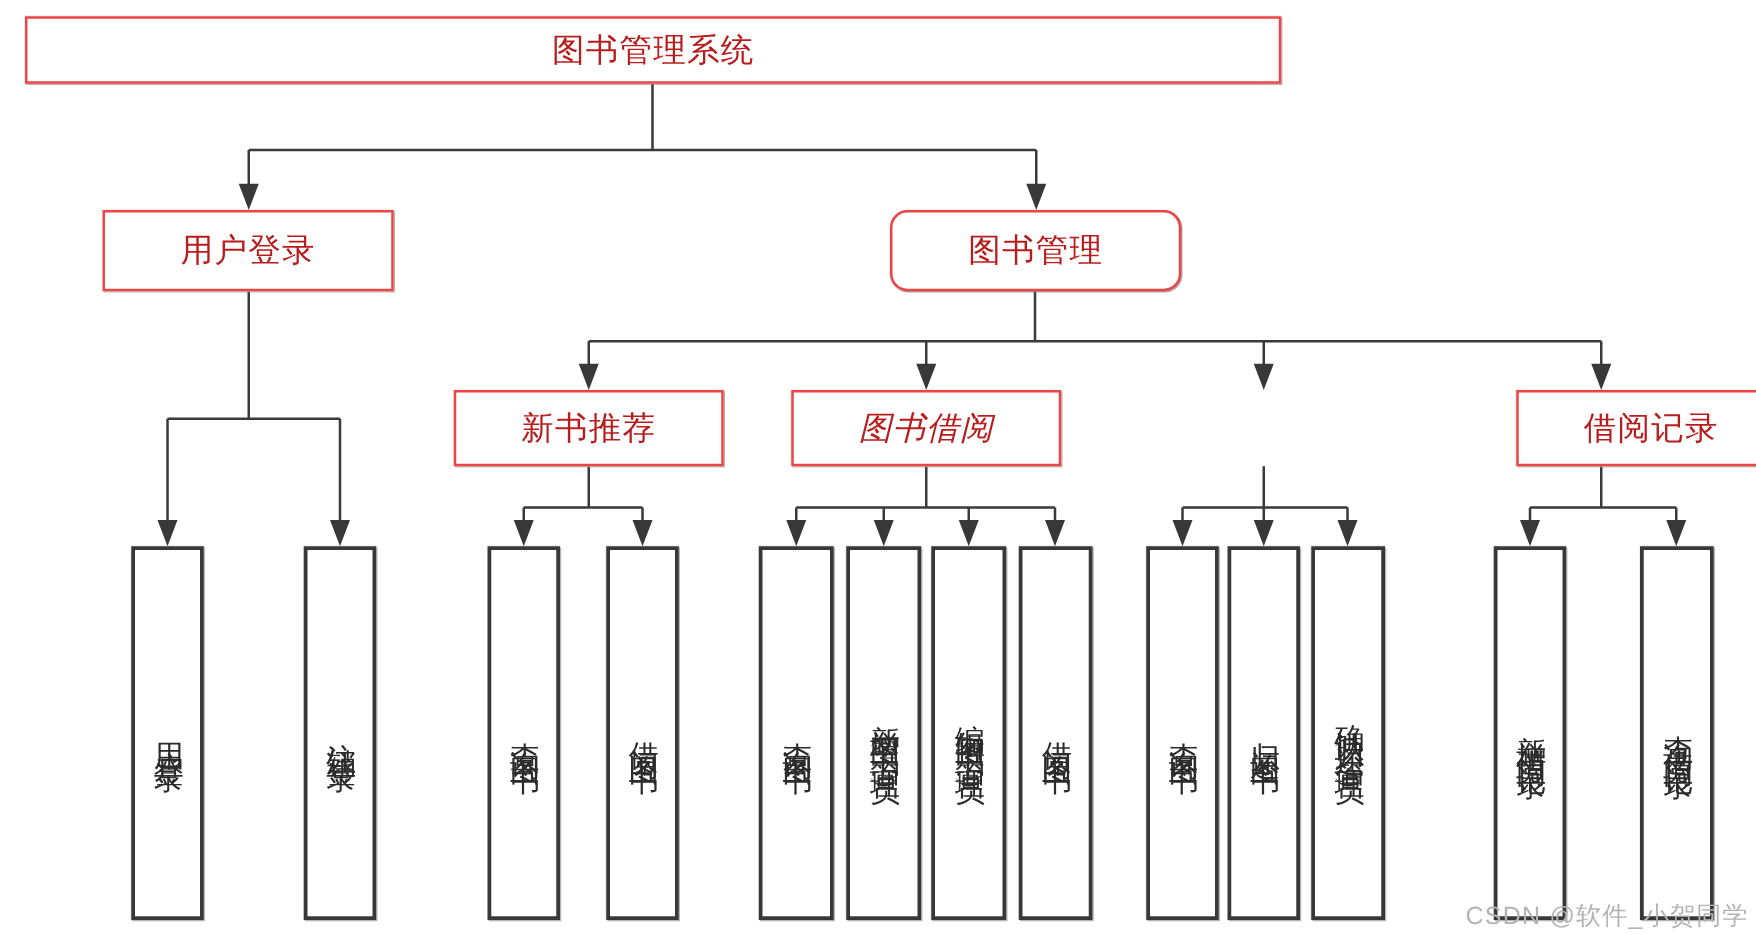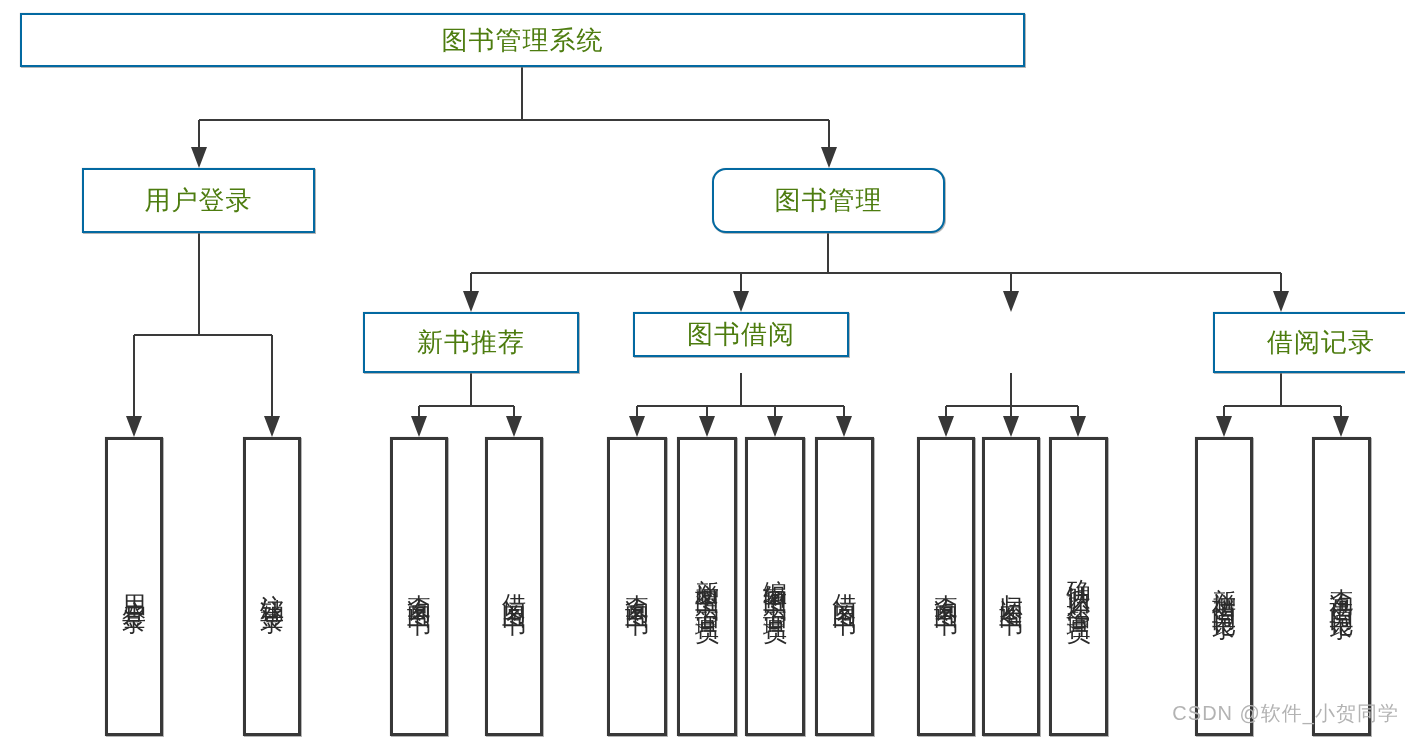--- a/index.html
+++ b/index.html
@@ -18,26 +18,26 @@
   .connectors {
     position: absolute;
     left: 0;
     top: 0;
     pointer-events: none;
   }
   .box {
     position: absolute;
     box-sizing: border-box;
     background: #ffffff;
-    border: 2px solid #0369a1;
+    border: 2px solid #ef4444;
     box-shadow: 1px 1px 0 rgba(130,130,130,0.55), 0 0 1px rgba(130,130,130,0.5);
     display: flex;
     align-items: center;
     justify-content: center;
-    color: #4d7c0f;
+    color: #b91c1c;
     font-size: 26px;
     letter-spacing: 1px;
     white-space: nowrap;
   }
   .vbox {
     position: absolute;
     top: 437px;
     height: 299px;
     box-sizing: border-box;
     background: #ffffff;
@@ -51,21 +51,21 @@
     writing-mode: vertical-rl;
     text-orientation: mixed;
     font-size: 24px;
     letter-spacing: 6px;
     line-height: 1;
     color: #2b2b2b;
   }
   .watermark {
     position: absolute;
     right: 6px;
-    bottom: 20px;
+    bottom: 1px;
     font-size: 20px;
     color: #b3b3b3;
     letter-spacing: 1px;
     white-space: nowrap;
   }
 </style>
 </head>
 <body>
 
 <div class="canvas">
@@ -136,21 +136,21 @@
   <div class="box" style="left:82px; top:168px; width:233px; height:65px;">
     <span>用户登录</span>
   </div>
   <div class="box" style="left:712px; top:168px; width:233px; height:65px;border-radius:14px;">
     <span>图书管理</span>
   </div>
 
   <div class="box" style="left:363px; top:312px; width:216px; height:61px;">
     <span>新书推荐</span>
   </div>
-  <div class="box" style="left:633px; top:312px; width:216px; height:45px;">
+  <div class="box" style="left:633px; top:312px; width:216px; height:61px;font-style:italic;">
     <span>图书借阅</span>
   </div>
   <div class="box" style="left:1173px; top:312px; width:216px; height:61px;margin-left:40px;">
     <span>借阅记录</span>
   </div>
 
   <div class="vbox" style="left:105px; width:58px;">
     <span>用户登录</span>
   </div>
   <div class="vbox" style="left:243px; width:58px;">

